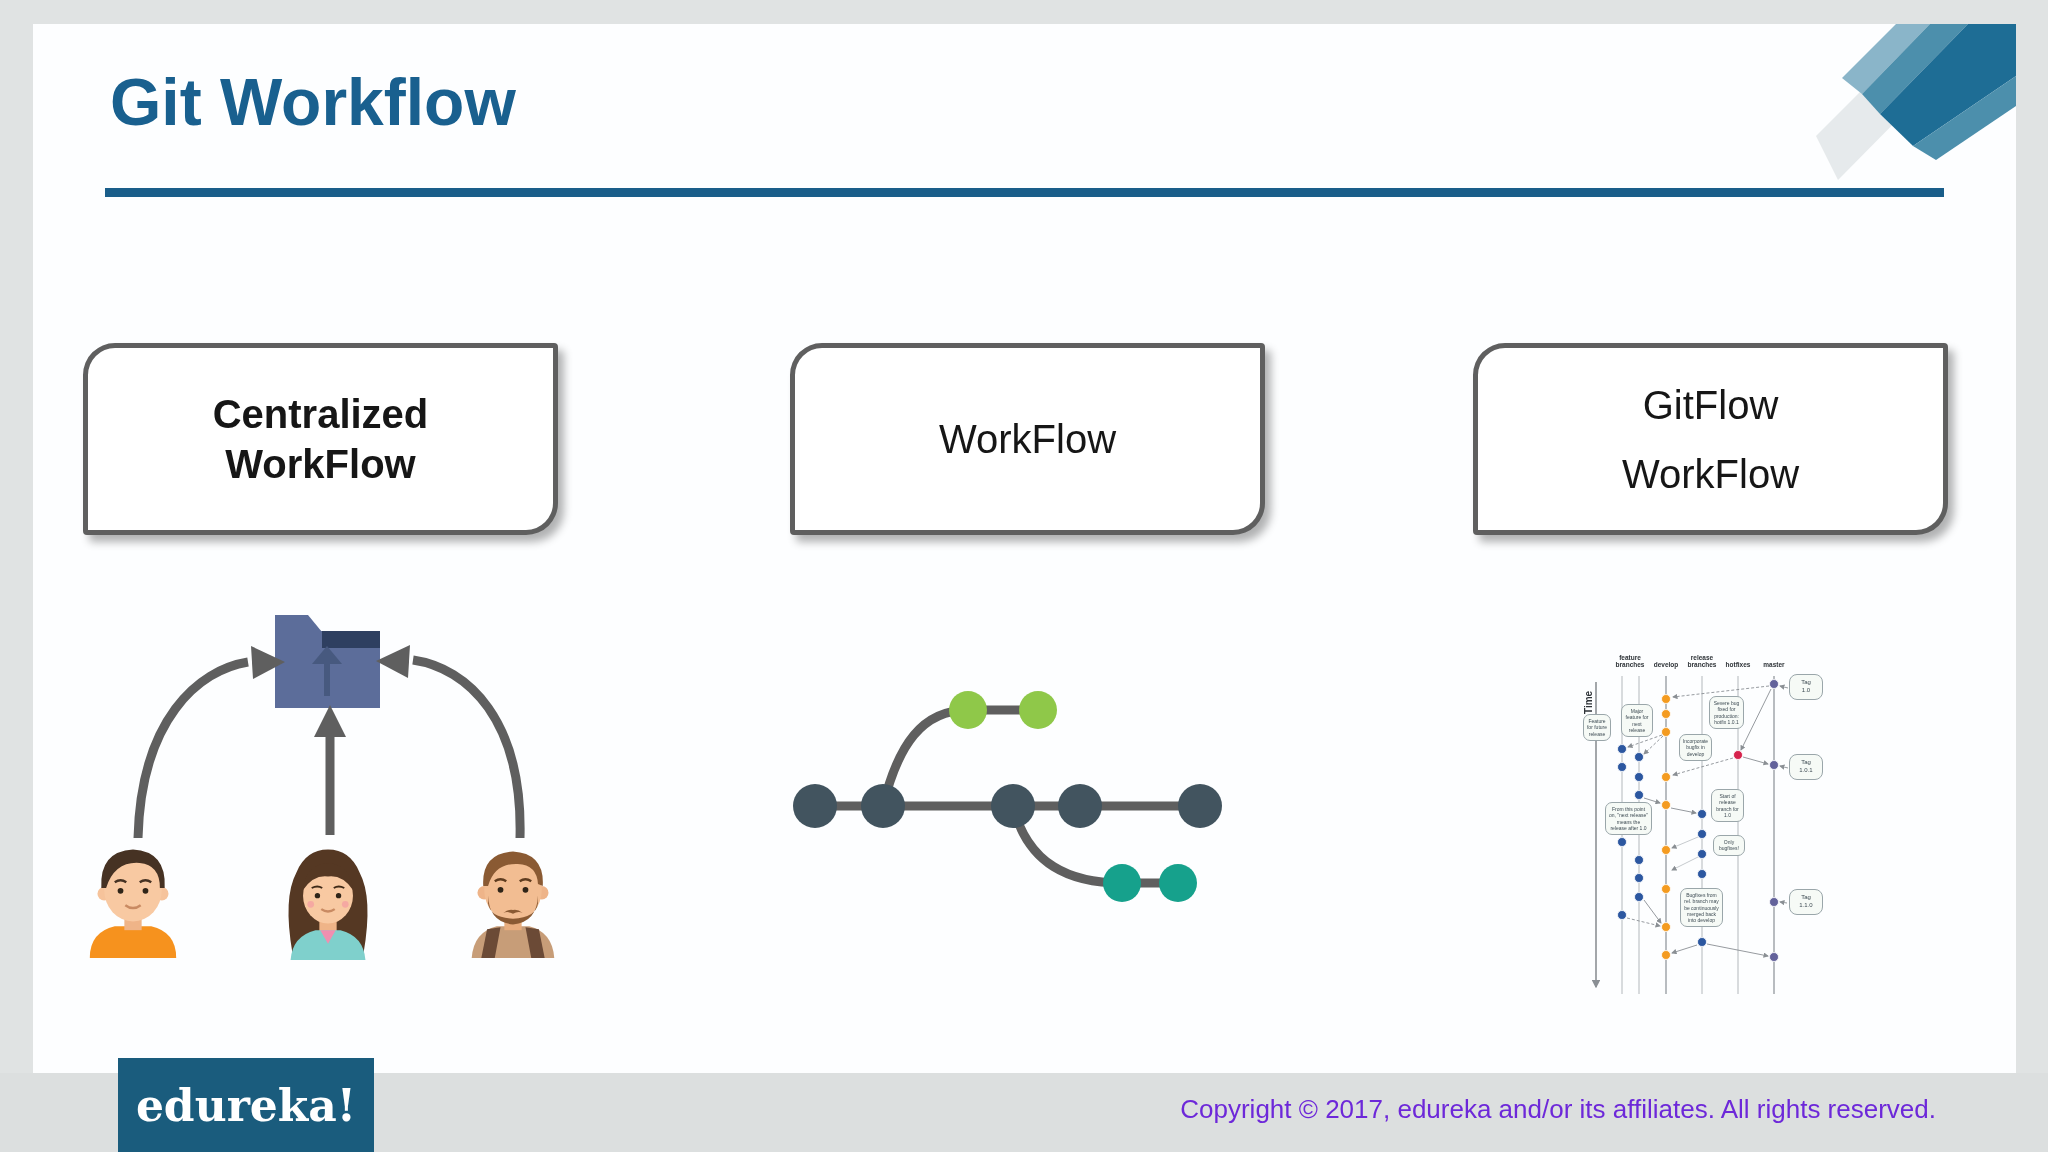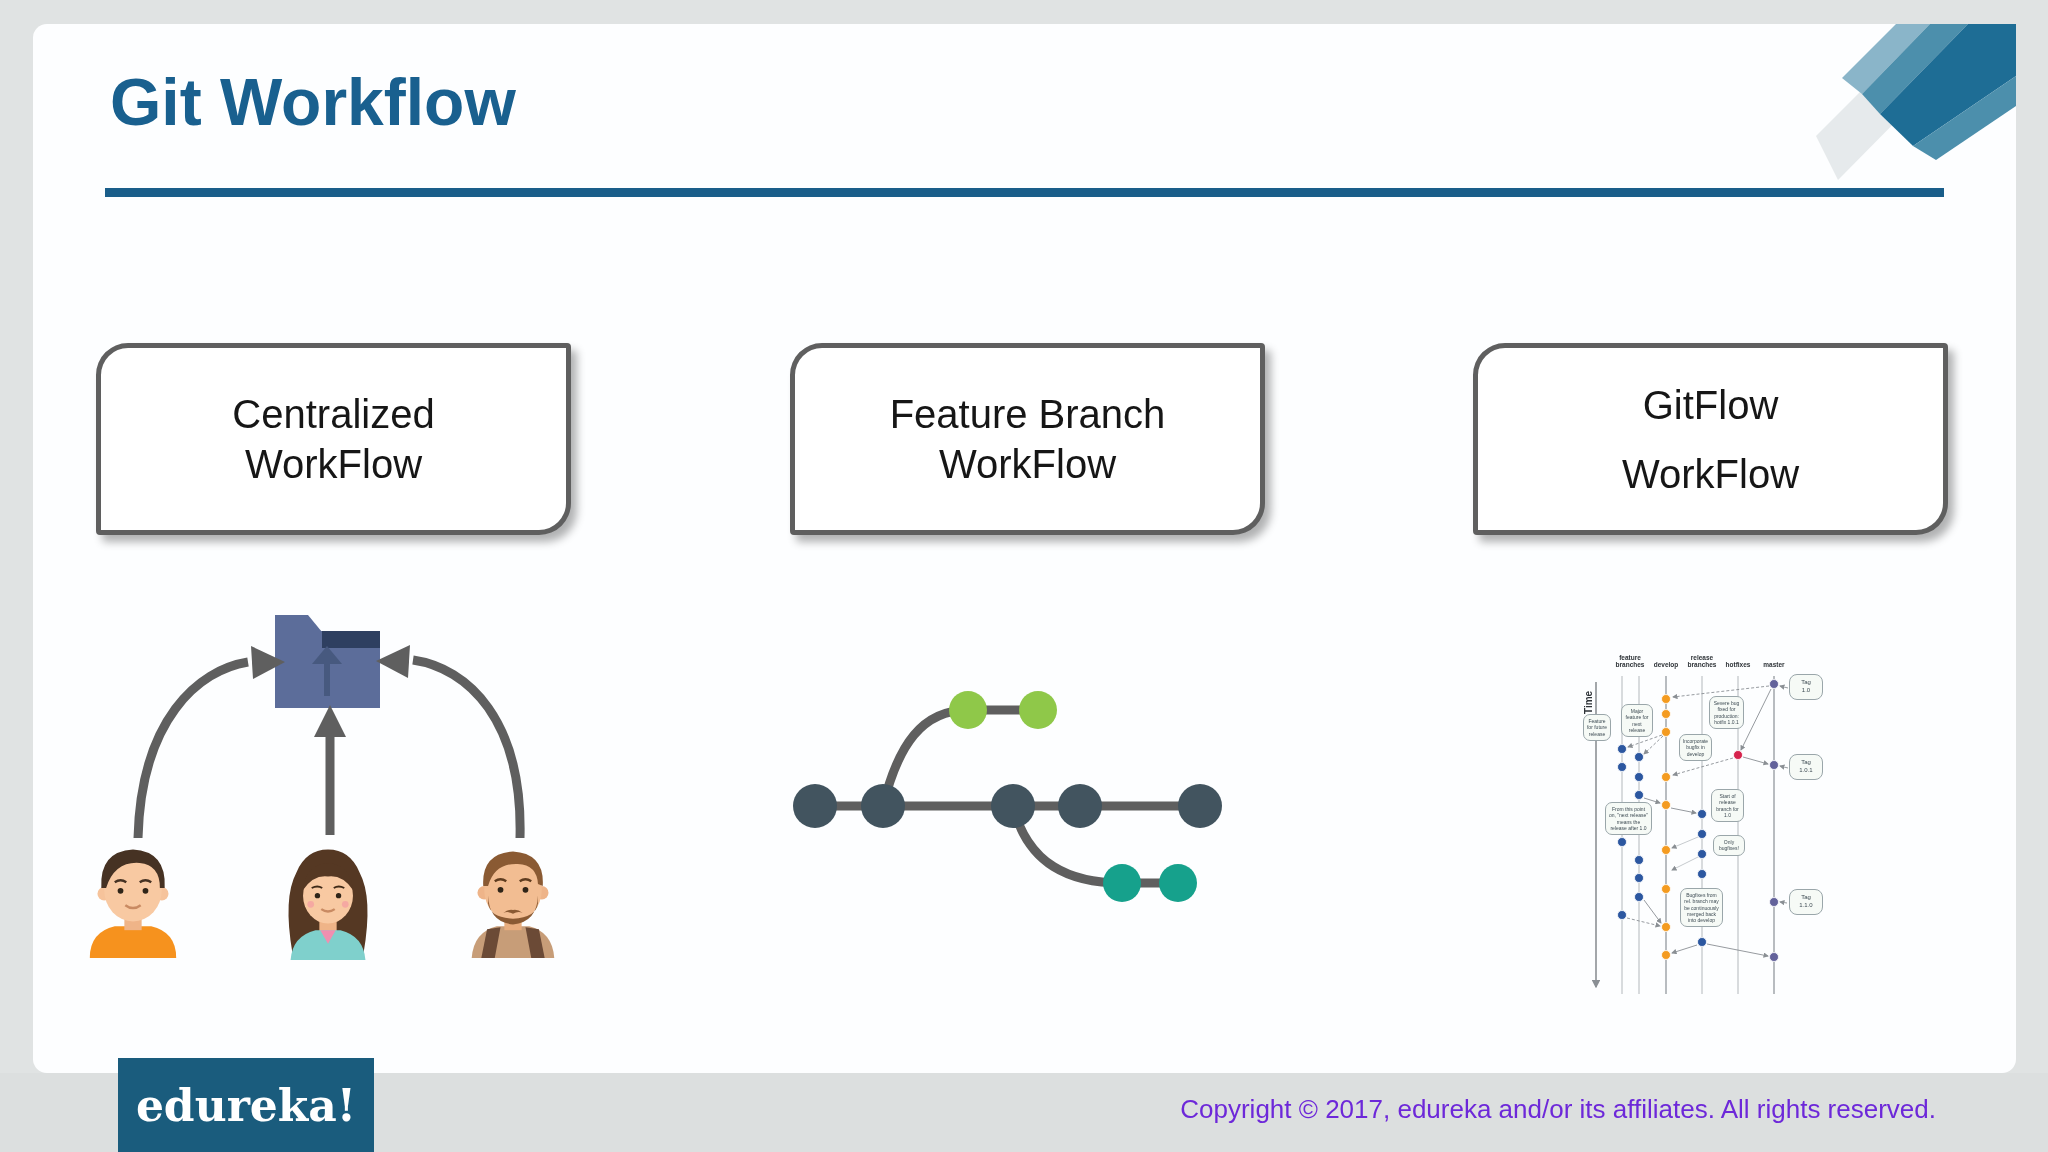--- a/index.html
+++ b/index.html
@@ -4,42 +4,41 @@
 <style>
   html,body{margin:0;padding:0;}
   body{
     width:2048px;height:1152px;position:relative;overflow:hidden;
     background:#e0e3e3;
     font-family:"Liberation Sans", sans-serif;
   }
   #slide{
     position:absolute;left:33px;top:24px;width:1983px;height:1049px;
     background:#fdfeff;
-    border-radius:14px;
   }
   
   .title{
     position:absolute;left:77px;top:40px;
     font-size:66px;font-weight:bold;color:#19608f;letter-spacing:0px;
   }
   .title-rule{
     position:absolute;left:72px;top:164px;width:1839px;height:9px;
     background:#1a5e8a;
   }
   .corner-deco{position:absolute;right:0;top:0;width:200px;height:180px;}
   
   .wf-box{
     position:absolute;width:465px;height:182px;
     background:#ffffff;border:5px solid #5f5f5f;
     border-radius:32px 4px 32px 4px;
     box-shadow:6px 7px 9px rgba(0,0,0,0.30);
     display:flex;flex-direction:column;align-items:center;justify-content:center;
     text-align:center;color:#161616;font-size:40px;line-height:1.25;
   }
-  .wf-box.b1{left:63px;top:319px;}
+  .wf-box.b1{left:50px;top:319px;font-weight:bold;}
   .wf-box.b2{left:757px;top:319px;}
   .wf-box.b3{left:1440px;top:319px;line-height:1.55;gap:7px;}
   
   .central-svg{position:absolute;left:50px;top:576px;width:500px;height:420px;}
   .avatar{position:absolute;width:110px;height:120px;}
   .avatar.a1{left:45px;top:814px;}
   .avatar.a2{left:240px;top:816px;}
   .avatar.a3{left:425px;top:814px;}
   .feature-svg{position:absolute;left:567px;top:636px;width:660px;height:300px;}
   .gitflow{position:absolute;left:1550px;top:618px;width:320px;height:385px;}
@@ -80,21 +79,20 @@
   </svg>
 
   <div class="title">Git Workflow</div>
   <div class="title-rule"></div>
 
   <div class="wf-box b1">
     <span>Centralized</span>
     <span>WorkFlow</span>
   </div>
   <div class="wf-box b2">
-    <span>Feature Branch</span>
     <span>WorkFlow</span>
   </div>
   <div class="wf-box b3">
     <span>GitFlow</span>
     <span>WorkFlow</span>
   </div>
 
   <svg class="central-svg" viewBox="0 0 500 420">
 
     <g>

